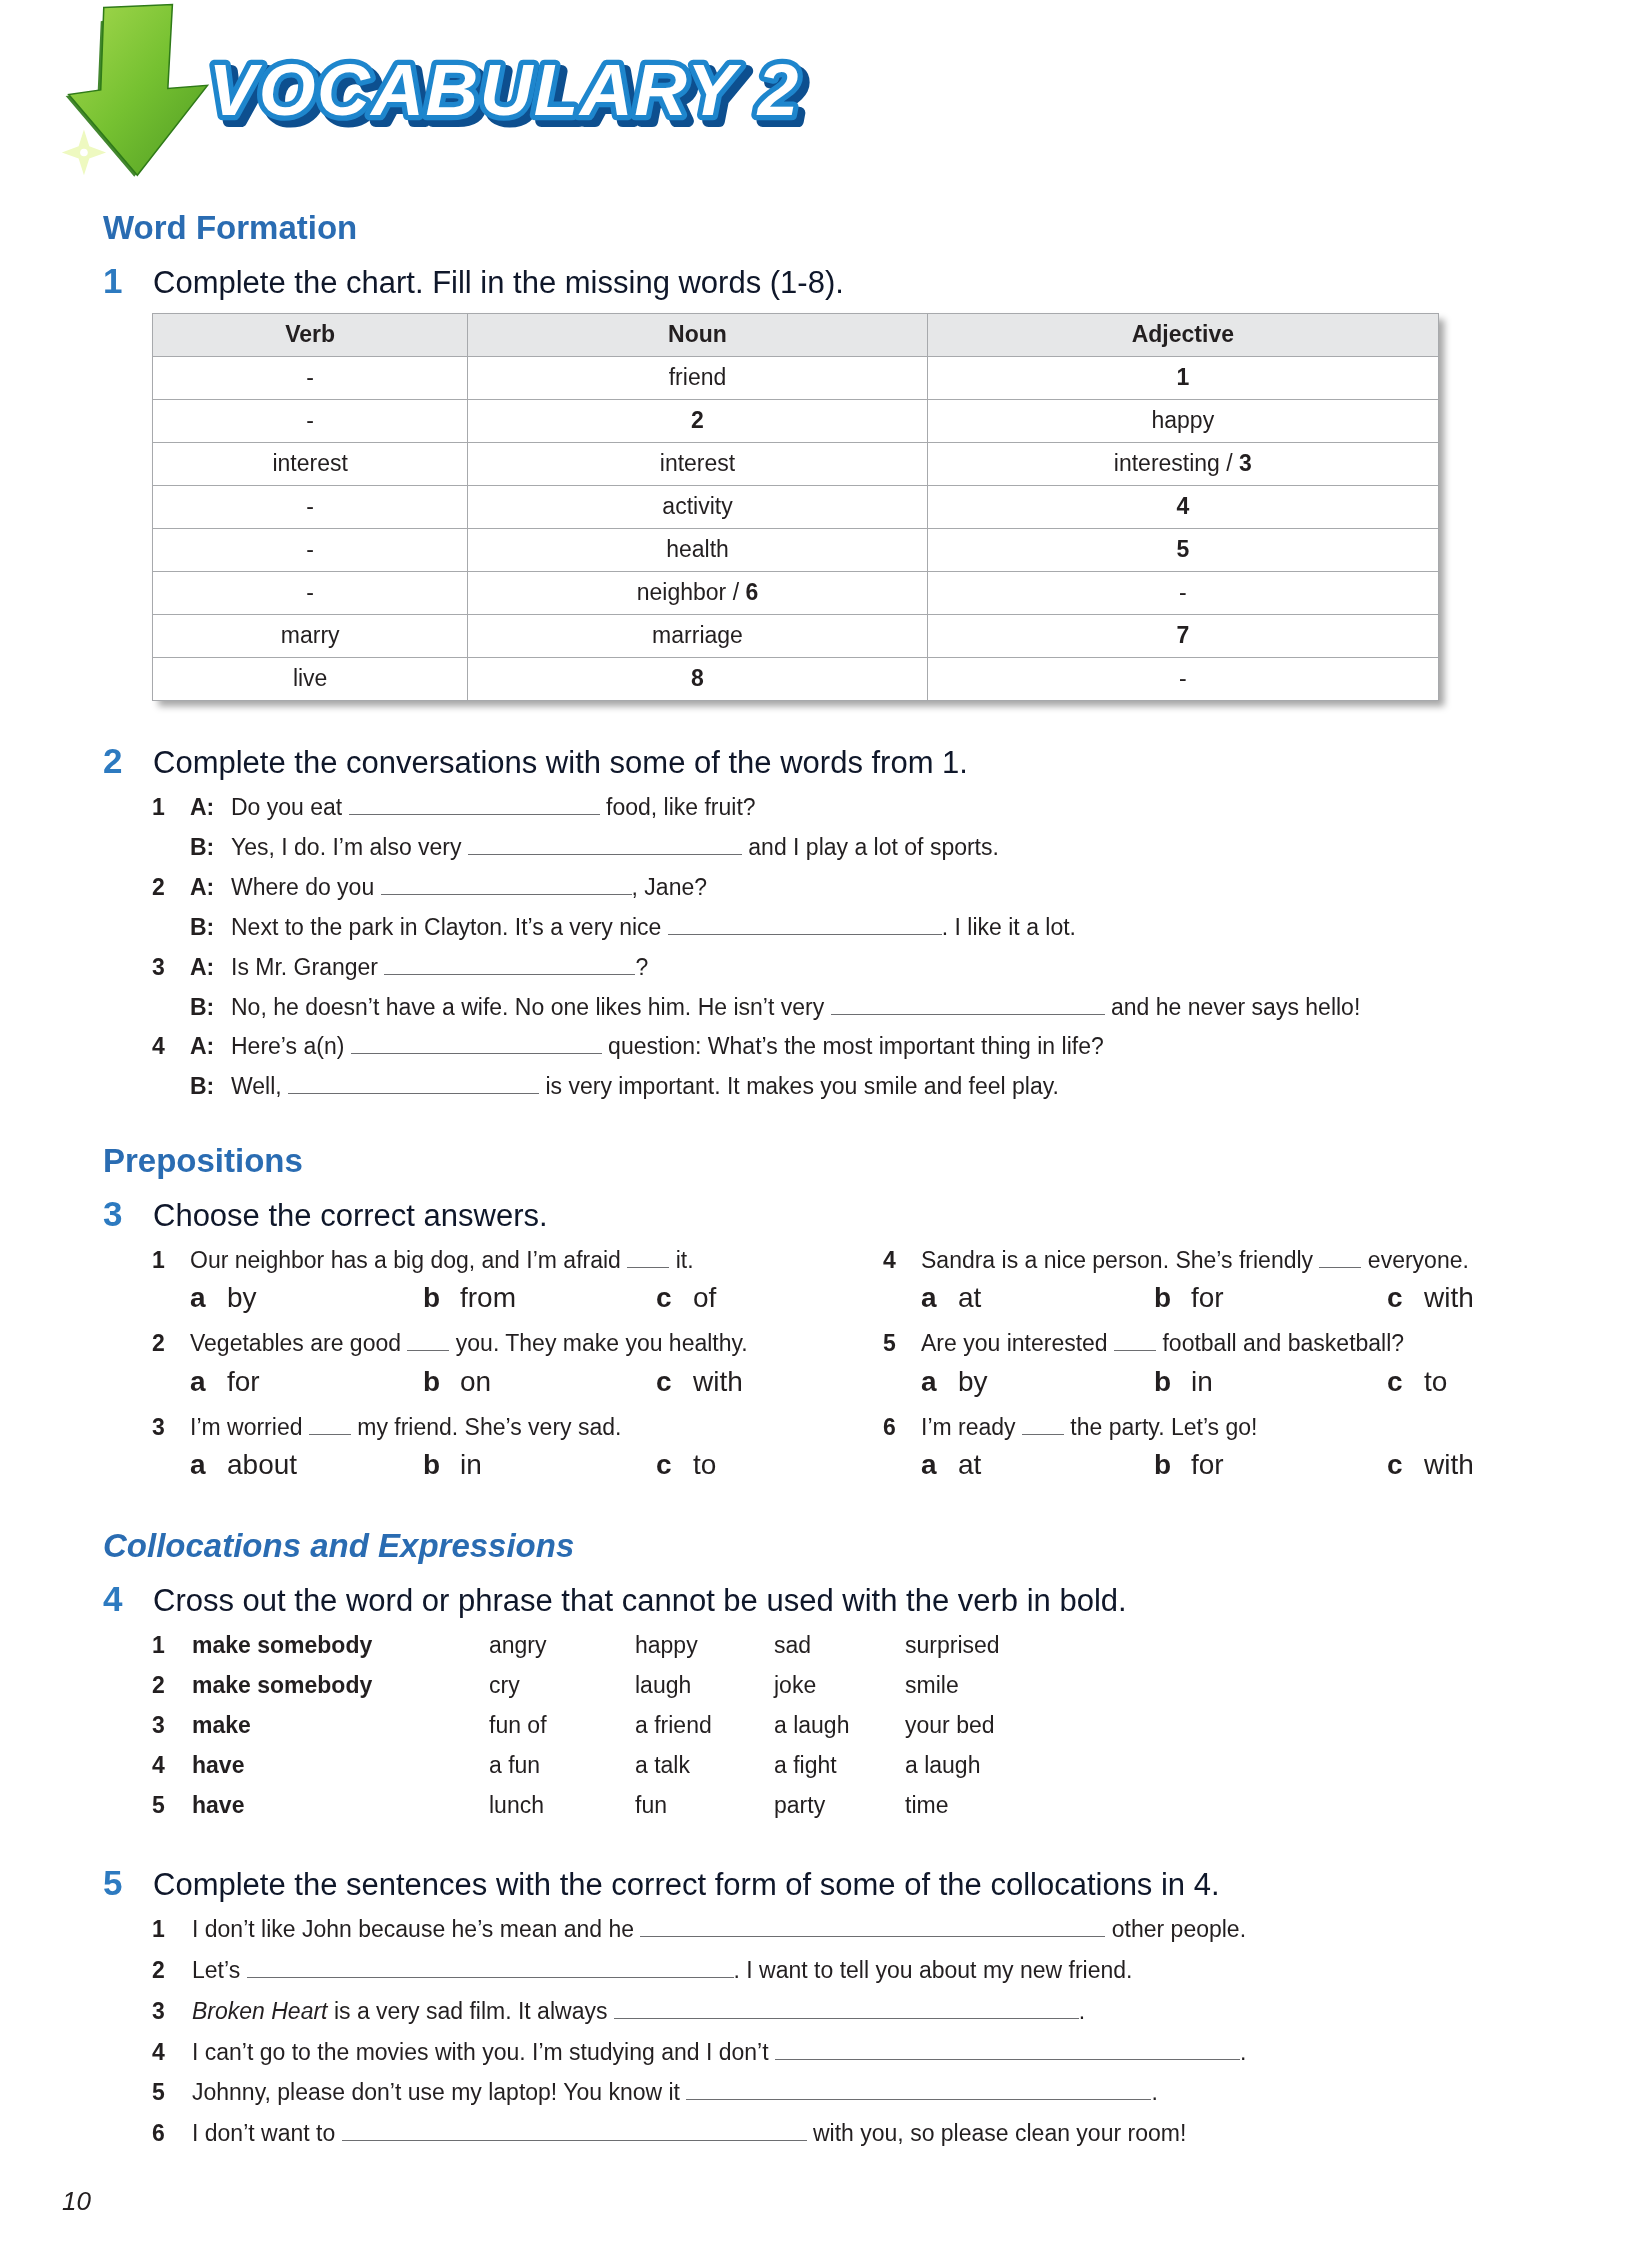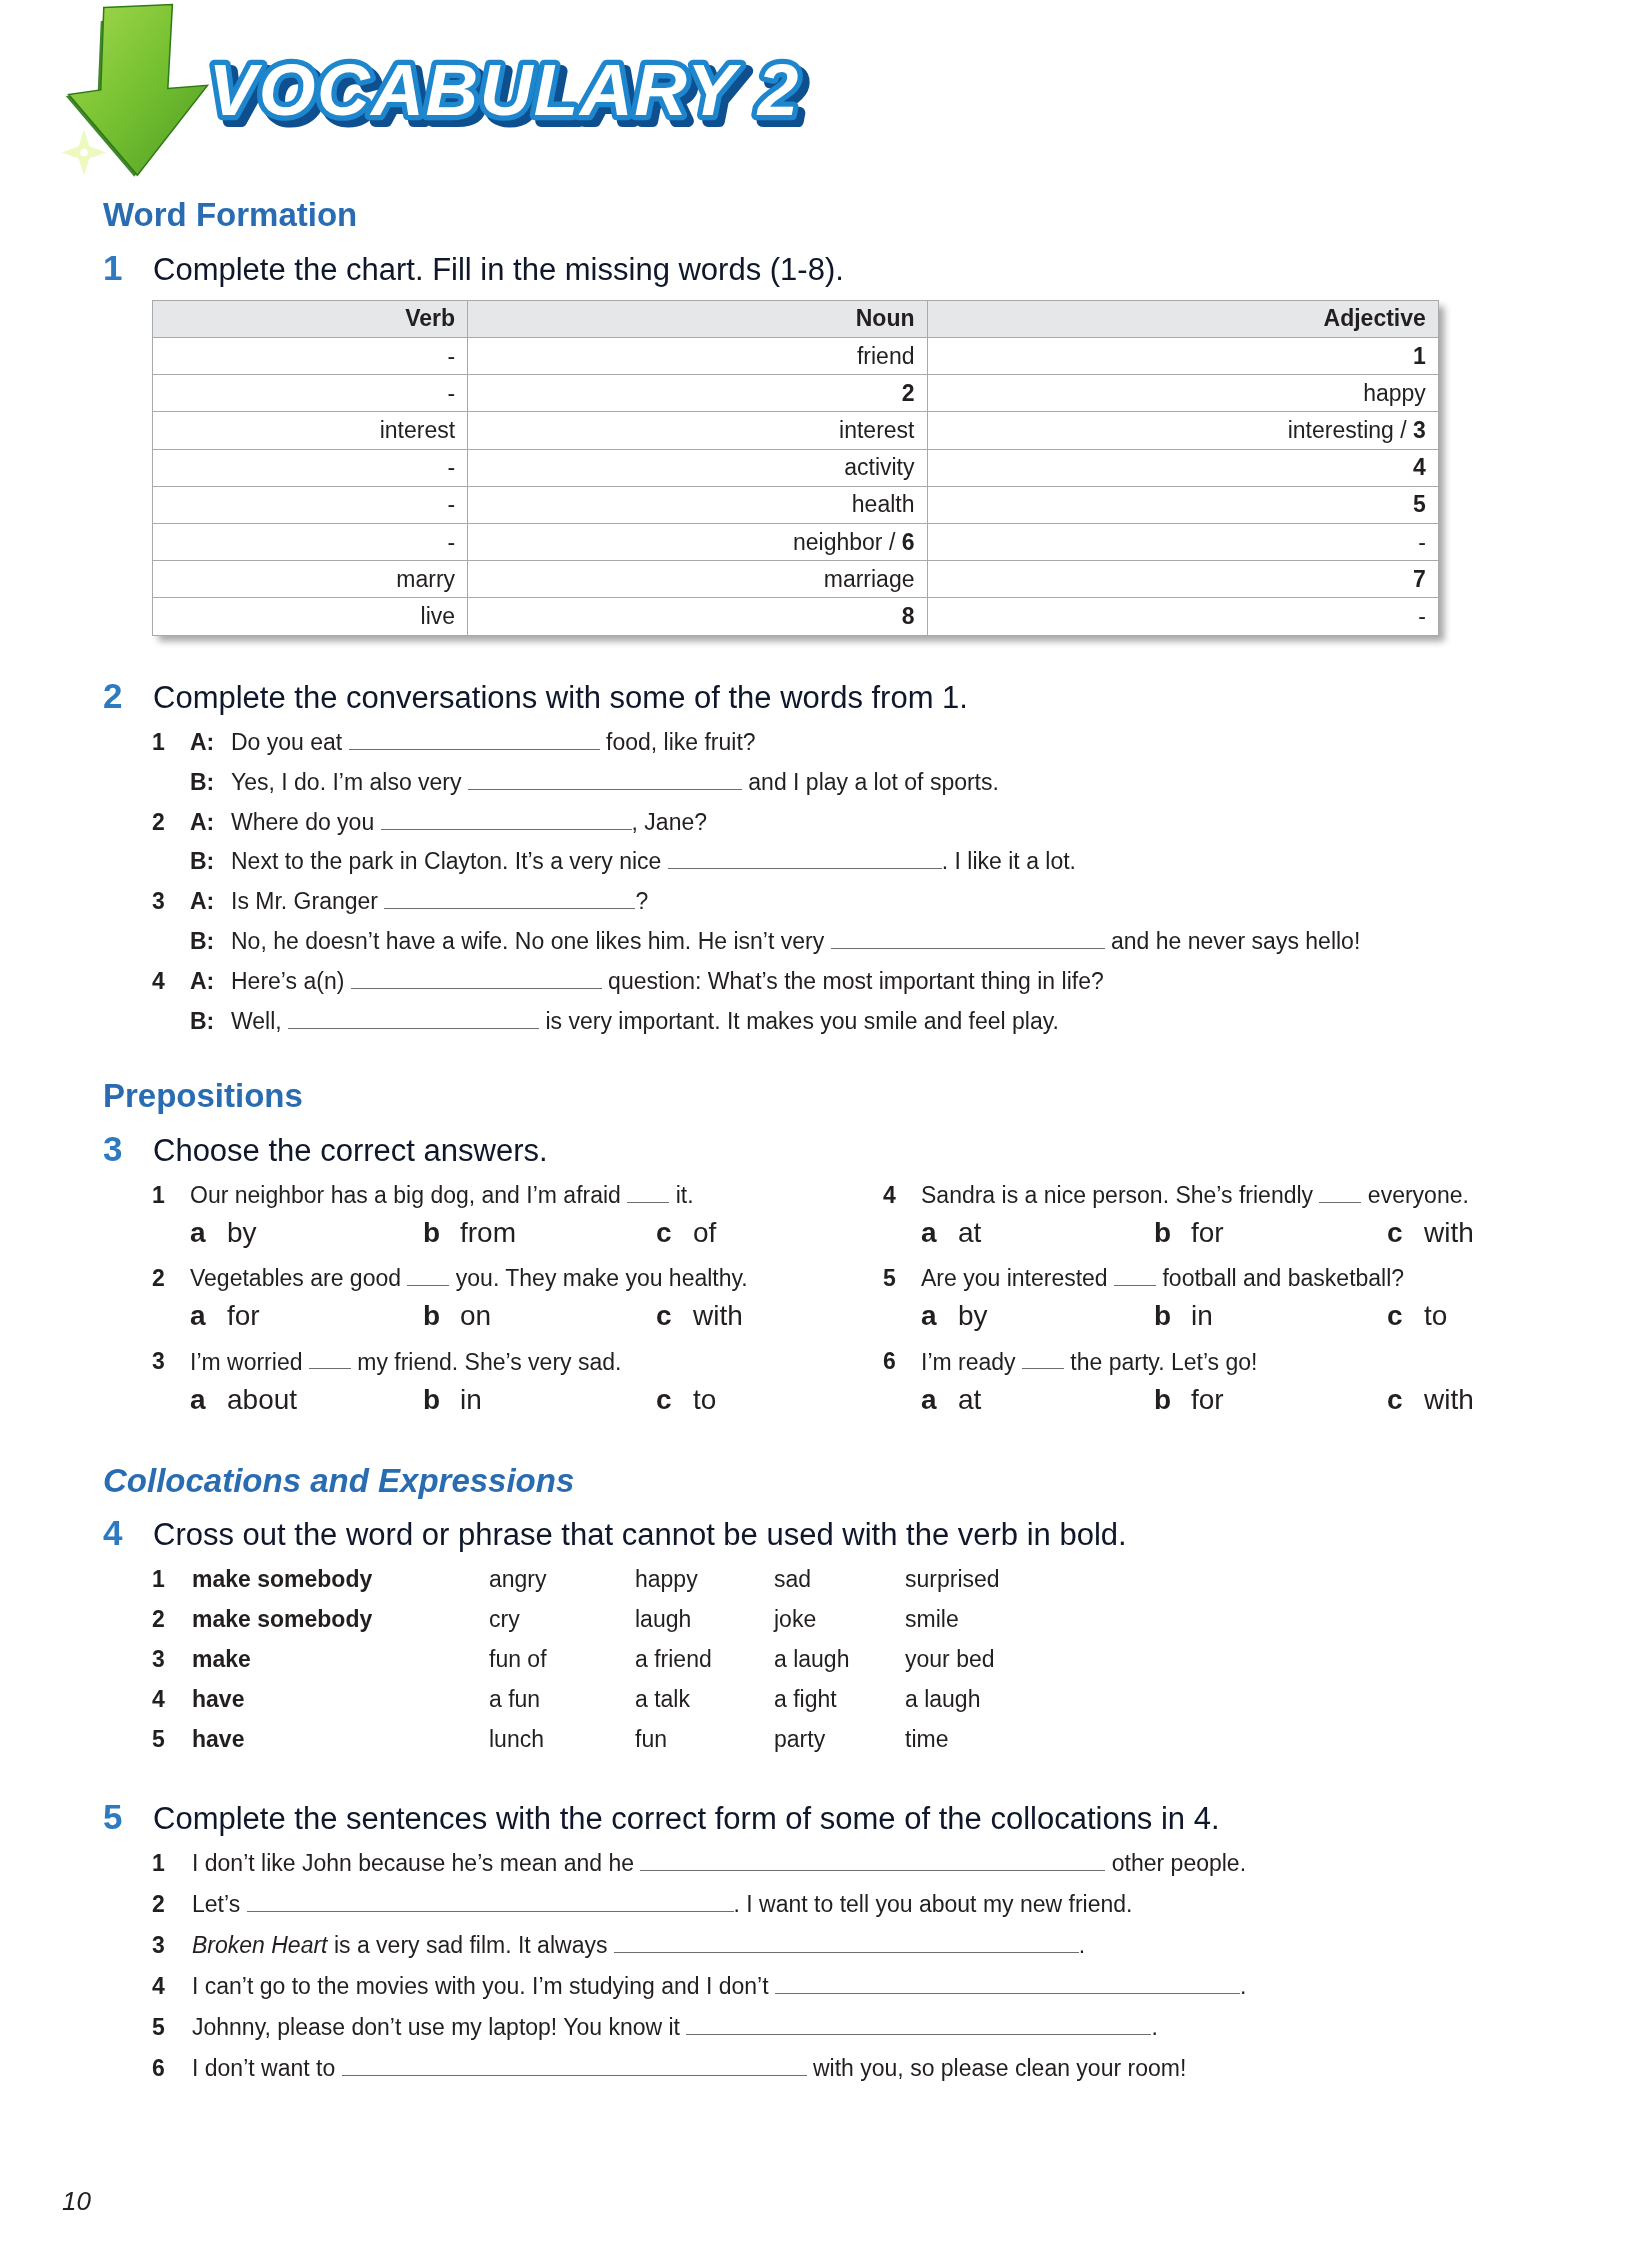--- a/index.html
+++ b/index.html
@@ -15,21 +15,21 @@
   
   .section-heading { color:#2a6cb2; font-size:33px; font-weight:bold; margin:30.5px 0 6.1px 103px; }
 
   
   .ex-head { display:flex; align-items:baseline; margin:13.7px 0 12.2px 103px; }
   .ex-num { color:#2d7ac0; font-size:35px; font-weight:bold; width:50px; flex:0 0 50px; }
   .ex-instr { font-size:31px; font-weight:normal; color:#0f172a; }
 
   
   .wf-table { margin-left:152px; width:1287px; border-collapse:collapse; box-shadow:6.1px 6.1px 6.9px rgba(0,0,0,0.35); font-size:23px; background:#fff; }
-  .wf-table th, .wf-table td { border:0.8px solid #a7a9ac; padding:4.6px 12.2px; height:37px; text-align:right;margin-left:46px; }
+  .wf-table th, .wf-table td { border:0.8px solid #a7a9ac; padding:4.6px 12.2px; height:43px; text-align:center;margin-left:46px; }
   .wf-table th { background:#e6e7e8; font-weight:bold; }
   .wf-table td { font-weight:normal; }
 
   
   .bd { font-weight:bold; }
   .it { font-style:italic; }
   .blank { display:inline-block; border-bottom:1.5px solid #6d6e71; height:0.95em; vertical-align:baseline; }
 
   
   .convo { margin-left:152px; margin-right:61px; }
@@ -81,21 +81,21 @@
       </svg>
     </div>
     <div class="title-wrap">
       <svg width="914" height="114" viewBox="0 0 1200 150">
         <text x="18" y="110" font-family="Liberation Sans, sans-serif" font-size="96" font-weight="bold" font-style="italic" fill="#0d4f8f" stroke="#0d4f8f" stroke-width="16" stroke-linejoin="round" letter-spacing="2">VOCABULARY 2</text>
         <text x="10" y="102" font-family="Liberation Sans, sans-serif" font-size="96" font-weight="bold" font-style="italic" fill="#ffffff" stroke="#1e86cd" stroke-width="14" stroke-linejoin="round" paint-order="stroke" letter-spacing="2">VOCABULARY 2</text>
       </svg>
     </div>
   </div>
 
-  <h2 class="section-heading" style="margin-top:4px;">Word Formation</h2>
+  <h2 class="section-heading" style="margin-top:17px;">Word Formation</h2>
 
   <div class="ex-head">
     <span class="ex-num">1</span>
     <span class="ex-instr">Complete the chart. Fill in the missing words (1-8).</span>
   </div>
 
   <table class="wf-table">
     <thead>
         <tr id="ex1-head">
           <th>Verb</th>

